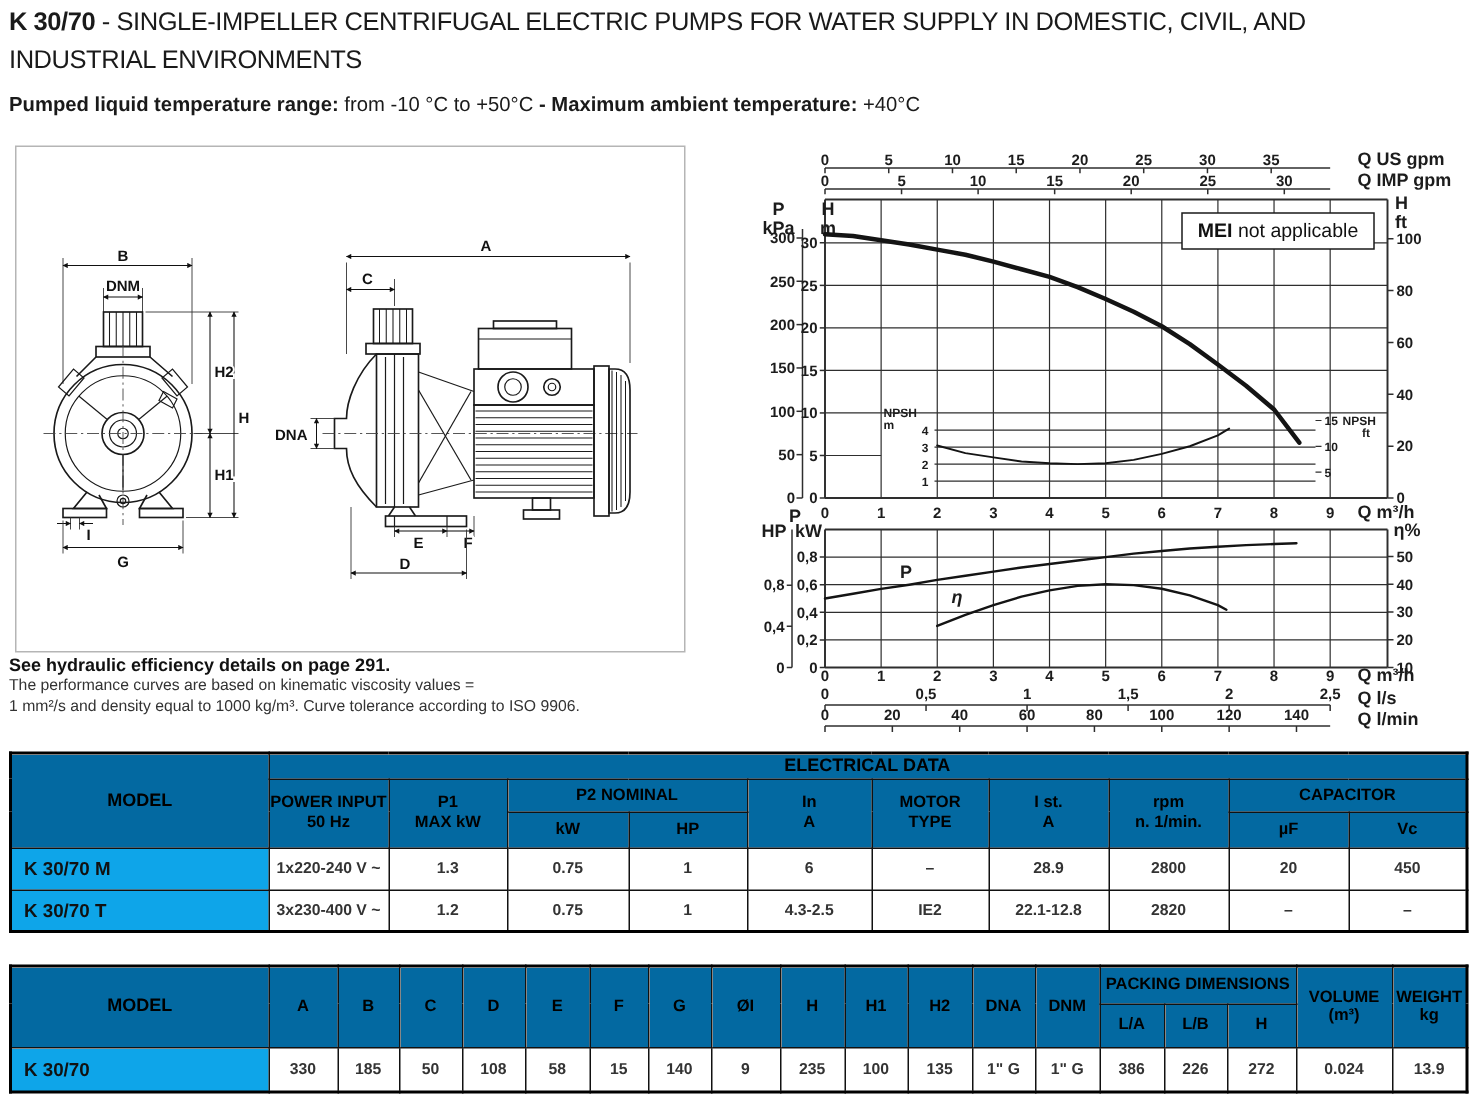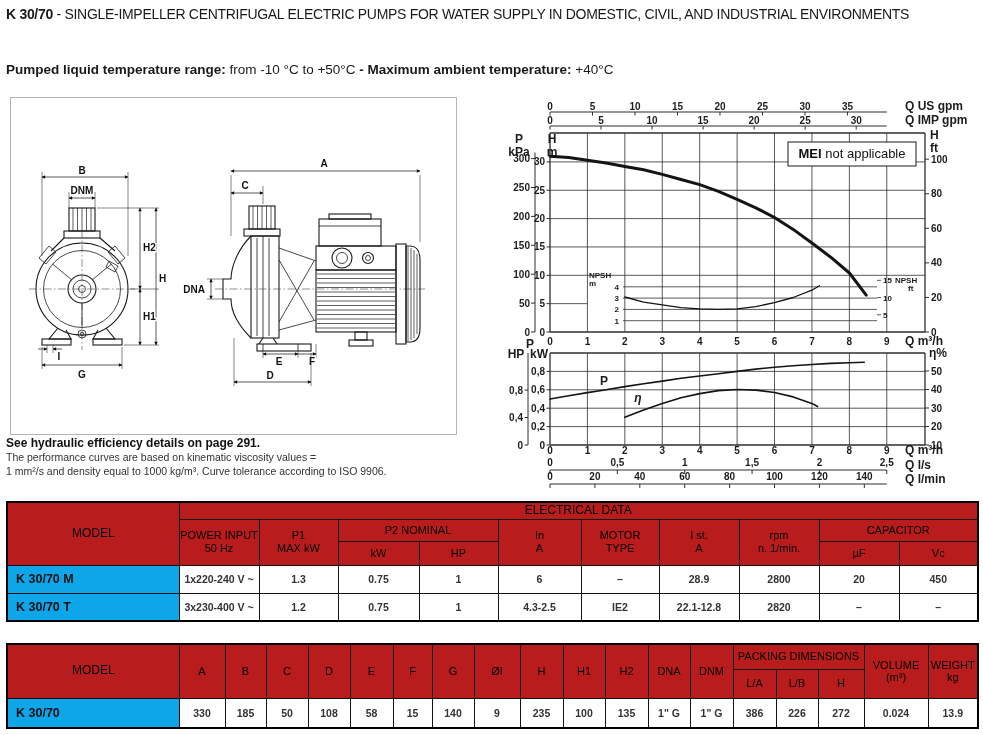--- a/index.html
+++ b/index.html
@@ -1,20 +1,20 @@
 <!DOCTYPE html>
 <html><head>
 <meta charset="utf-8">
 <style>
   html,body{margin:0;padding:0;background:#fff;}
   #page{position:relative;width:983px;height:735px;background:#fff;overflow:hidden;
         font-family:"Liberation Sans",sans-serif;color:#111;}
   .abs{position:absolute;}
   
-  .title{left:6px;top:2px;width:952px;font-size:14px;line-height:25px;letter-spacing:-0.3px;color:#1a1a1a;}
+  .title{left:6px;top:2px;width:952px;font-size:17px;line-height:25px;letter-spacing:-0.3px;color:#1a1a1a;}
   .t-model{font-weight:700;}
   .subtitle{left:6px;top:62px;font-size:13.5px;color:#1a1a1a;}
   .subtitle .b{font-weight:700;}
   
   .drawing-panel{left:10px;top:97px;width:445px;height:336px;border:1px solid #b5b5b5;background:#fff;}
   .dl{font:700 10px "Liberation Sans",sans-serif;fill:#111;paint-order:stroke;stroke:#fff;stroke-width:2.5px;}
   .bd{stroke:#1a1a1a;stroke-width:1.1;fill:none;}
   .bd2{stroke:#1a1a1a;stroke-width:0.8;fill:none;}
   .ht{stroke:#1a1a1a;stroke-width:0.7;}
   .ext{stroke:#333;stroke-width:0.6;}
@@ -24,21 +24,21 @@
   #charts-svg text{font-family:"Liberation Sans",sans-serif;}
   
   .notes{left:6px;top:436px;width:480px;}
   .notes .n1{font-size:12px;font-weight:700;color:#111;line-height:15px;}
   .notes .n2{font-size:10.5px;color:#333;line-height:13.5px;}
   
   .tblwrap1{left:6px;top:501px;}
   .tblwrap2{left:6px;top:643px;}
   table.dt{border-collapse:collapse;table-layout:fixed;border:2px solid #000;}
   .dt td{border:1px solid #111;padding:0;text-align:center;vertical-align:middle;overflow:hidden;}
-  .hc{background:#b91c1c;font-weight:400;font-size:11px;line-height:1.15;color:#000;}
+  .hc{background:#0369a1;font-weight:700;font-size:11px;line-height:1.15;color:#000;}
   .sec{font-size:12px;}
   .model-h{font-size:12px;}
   .model-cell{background:#0ea5e9;font-weight:700;font-size:12.5px;text-align:left !important;padding-left:8px !important;}
   .val{font-size:10.5px;color:#333;font-weight:700;margin-top:31px;}
   .r-title{height:17px;} .r-h1{height:22px;padding-left:10px;} .r-h2{height:24px;} .r-d{height:28px;}
   .r-h1d{height:25px;} .r-h2d{height:29px;} .r-dd{height:30px;}
 </style>
 </head>
 <body>
 

